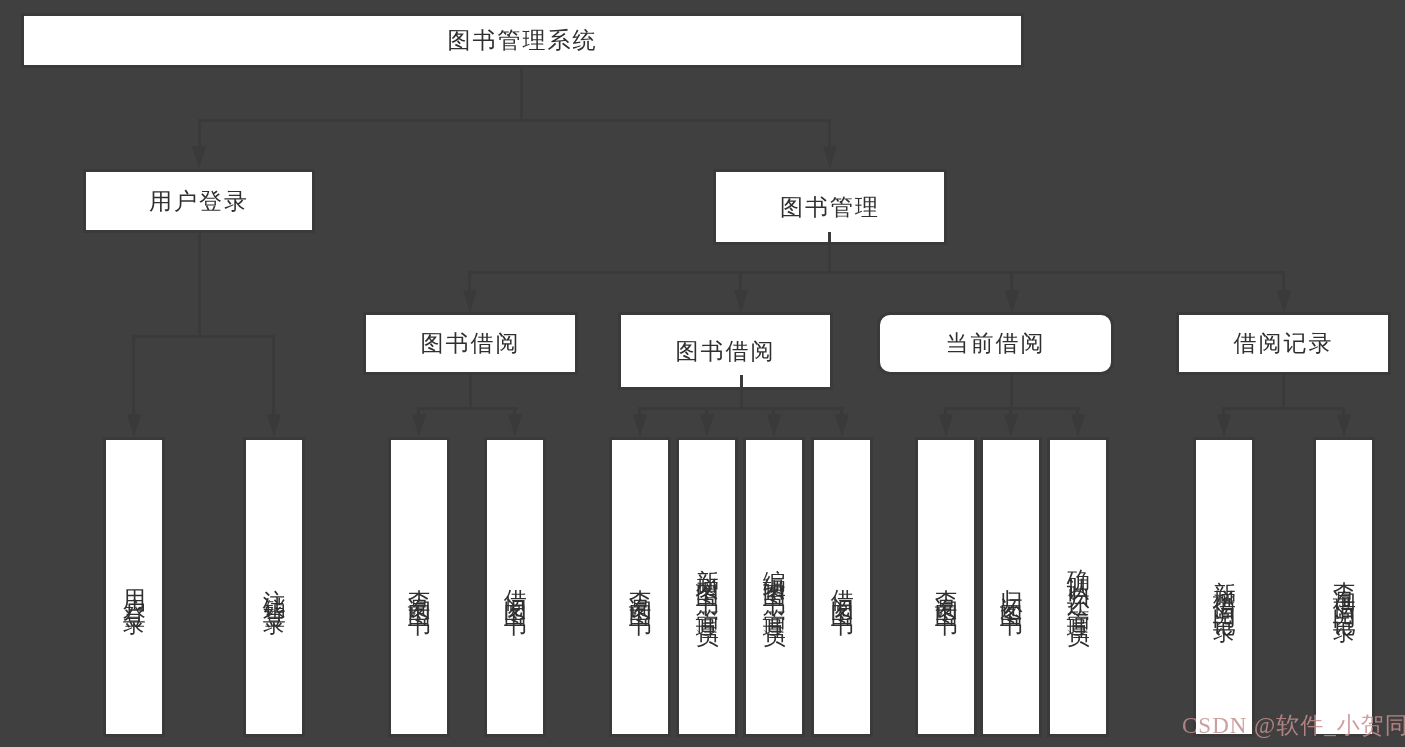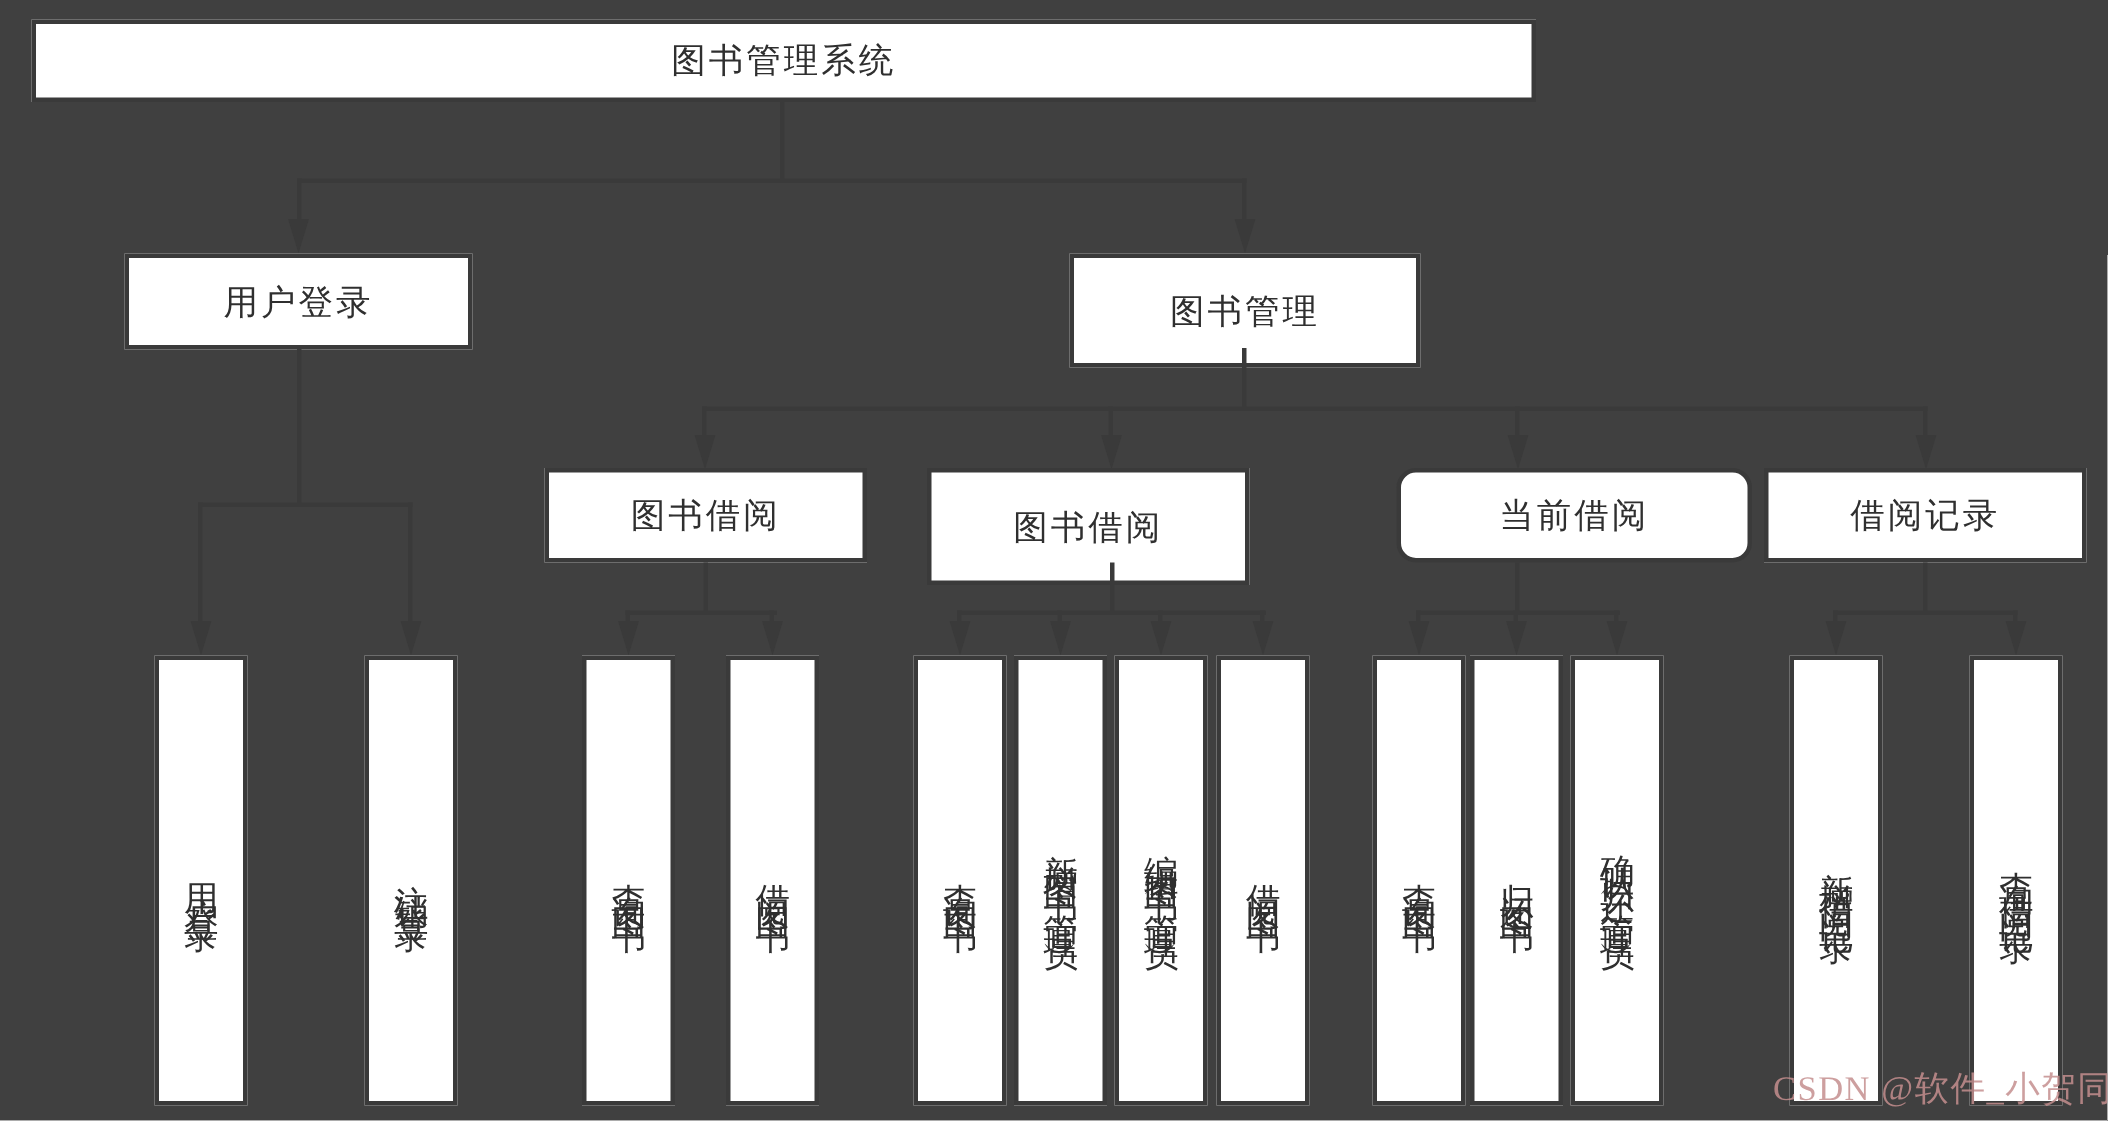--- a/index.html
+++ b/index.html
@@ -59,21 +59,21 @@
   <div class="arr" style="left:463px;top:290px;"></div>
   <div class="line" style="left:739px;top:271px;width:3px;height:22px;"></div>
   <div class="arr" style="left:734px;top:290px;"></div>
   <div class="line" style="left:1010px;top:271px;width:3px;height:22px;"></div>
   <div class="arr" style="left:1005px;top:290px;"></div>
   <div class="line" style="left:1282px;top:271px;width:3px;height:22px;"></div>
   <div class="arr" style="left:1277px;top:290px;"></div>
 
   <div class="hbox" style="left:363px;top:312px;width:215px;height:63px;">图书借阅</div>
   <div class="hbox" style="left:618px;top:312px;width:215px;height:78px;">图书借阅</div>
-  <div class="hbox" style="left:931px;top:312px;width:237px;height:63px;border-radius:13px;">当前借阅</div>
+  <div class="hbox" style="left:877px;top:312px;width:237px;height:63px;border-radius:13px;">当前借阅</div>
   <div class="hbox" style="left:1176px;top:312px;width:215px;height:63px;">借阅记录</div>
 
   <div class="line" style="left:469px;top:375px;width:3px;height:35px;"></div>
   <div class="line" style="left:417px;top:407px;width:101px;height:3px;"></div>
   <div class="line" style="left:417px;top:407px;width:3px;height:10px;"></div>
   <div class="arr" style="left:412px;top:414px;"></div>
   <div class="line" style="left:513px;top:407px;width:3px;height:10px;"></div>
   <div class="arr" style="left:508px;top:414px;"></div>
 
   <div class="line" style="left:740px;top:375px;width:3px;height:35px;"></div>

